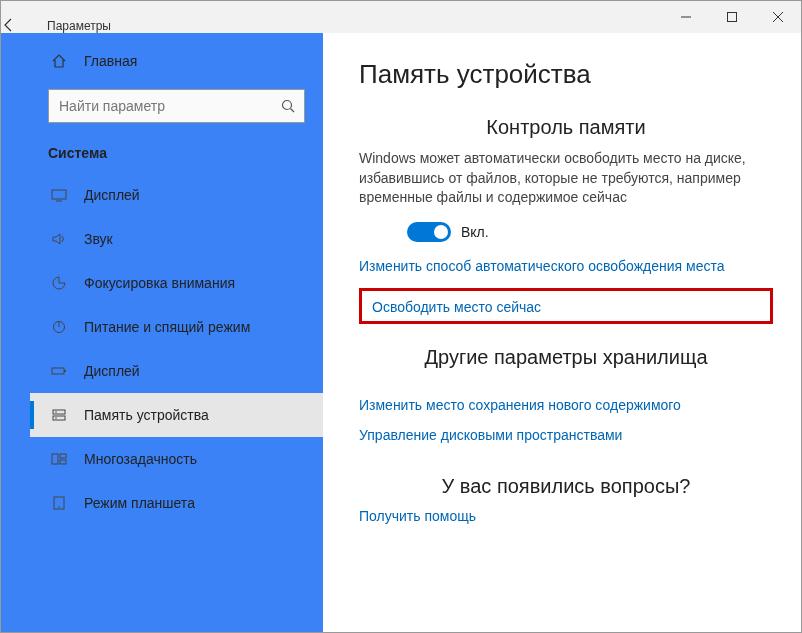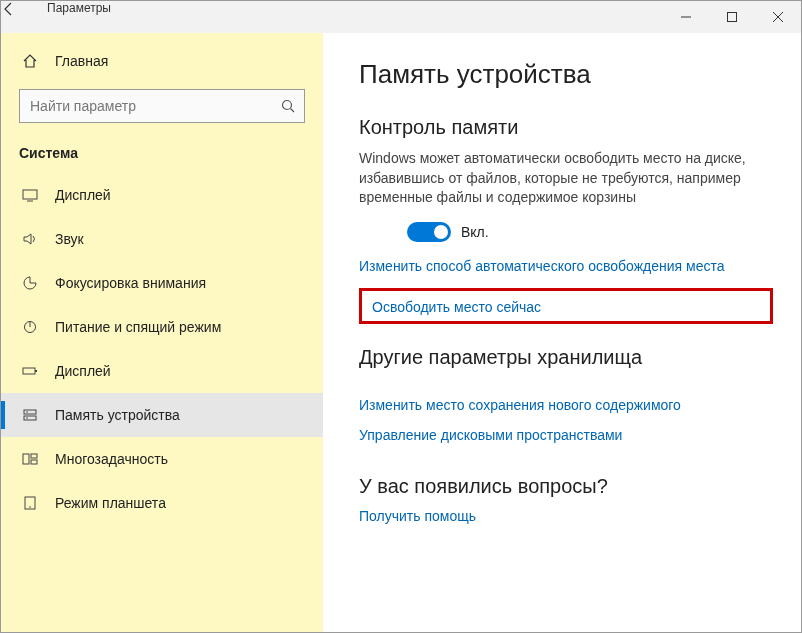--- a/index.html
+++ b/index.html
@@ -1,38 +1,38 @@
 <!DOCTYPE html>
 <html><head>
 <meta charset="utf-8">
 <style>
 * { margin: 0; padding: 0; box-sizing: border-box; font-family: "Segoe UI", Arial, sans-serif; }
 body { width: 802px; height: 633px; background: #fff; overflow: hidden; border: 1px solid #999; }
-.titlebar { height: 32px; display: flex; align-items: flex-start; background: #f2f2f2; }
+.titlebar { height: 32px; display: flex; align-items: flex-end; background: #f2f2f2; }
 .titlebar .back { width: 40px; text-align: center; font-size: 16px; color: #333; cursor: pointer; }
 .titlebar .title { font-size: 12px; color: #333; padding-left: 6px; }
 .titlebar .spacer { flex: 1; }
 .winbtn { width: 46px; height: 32px; display: flex; align-items: center; justify-content: center; font-size: 13px; color: #333; }
 .content { display: flex; height: calc(100% - 32px); }
-.sidebar { width: 322px; background: #fef9c3; padding-top: 10px; display: flex; flex-direction: column; }
+.sidebar { width: 322px; background: #3b82f6; padding-top: 10px; display: flex; flex-direction: column; padding-left: 29px; }
 .home-row { display: flex; align-items: center; padding: 10px 18px; font-size: 14px; color: #222; }
 .home-row .icn { width: 22px; display: inline-flex; justify-content: center; margin-right: 14px; }
 .search-wrap { margin: 10px 18px 16px 18px; position: relative; }
 .search-input { width: 100%; height: 34px; border: 1px solid #999; background: #fafafa; padding: 0 34px 0 10px; font-size: 14px; color: #666; outline: none; }
 .search-input::placeholder { color: #777; }
 .search-icon { position: absolute; right: 10px; top: 50%; transform: translateY(-50%); color: #555; font-size: 14px; }
 .cat-header { padding: 6px 18px 12px 18px; font-size: 14px; font-weight: 600; color: #222; }
 .nav { display: flex; flex-direction: column; }
 .nav-item { display: flex; align-items: center; height: 44px; padding: 0 18px; font-size: 14px; color: #222; cursor: pointer; position: relative; }
 .nav-item .icn { width: 22px; display: inline-flex; justify-content: center; margin-right: 14px; color: #444; }
 .nav-item.selected::before { content: ""; position: absolute; left: 0; top: 8px; bottom: 8px; width: 4px; background: #0078d7; }
 .nav-item.selected { background: #e6e6e6; }
 .main { flex: 1; padding: 26px 28px 20px 36px; overflow: auto; }
 .page-title { font-size: 26px; font-weight: 400; color: #222; margin-bottom: 26px; }
-.sect-title { font-size: 20px; font-weight: 400; color: #222; margin-bottom: 10px; }
+.sect-title { font-size: 20px; font-weight: 400; color: #222; margin-bottom: 10px; text-align: center; }
 .desc { font-size: 14px; color: #444; line-height: 1.4; margin-bottom: 14px; max-width: 410px; }
 .toggle-row { display: flex; align-items: center; margin-bottom: 16px; padding-left: 48px; }
 .toggle { width: 44px; height: 20px; border-radius: 10px; background: #0078d7; position: relative; margin-right: 10px; }
 .toggle .knob { position: absolute; right: 3px; top: 3px; width: 14px; height: 14px; border-radius: 50%; background: #fff; }
 .toggle-label { font-size: 14px; color: #222; }
 .link { font-size: 14px; color: #0066b4; cursor: pointer; display: block; margin-bottom: 14px; }
 .highlight-box { border: 3px solid #c00; padding: 8px 10px 6px 10px; margin-bottom: 22px; }
 .sect-spacer { height: 18px; }
 svg { display: block; }
 </style>
@@ -160,21 +160,21 @@
           </span>
         <span>Режим планшета</span>
       </div>
     </div>
   </div>
 
   <div class="main">
     <h1 class="page-title">Память устройства</h1>
 
     <h2 class="sect-title">Контроль памяти</h2>
-    <p class="desc">Windows может автоматически освободить место на диске, избавившись от файлов, которые не требуются, например временные файлы и содержимое корзины</p>
+    <p class="desc">Windows может автоматически освободить место на диске, избавившись от файлов, которые не требуются, например временные файлы и содержимое сейчас</p>
     <div class="toggle-row">
       <div class="toggle">
           <div class="knob"></div>
         </div>
       <span class="toggle-label">Вкл.</span>
     </div>
     <a class="link">Изменить способ автоматического освобождения места</a>
     <div class="highlight-box">
       <a class="link" style="margin-bottom:0">Освободить место сейчас</a>
     </div>

